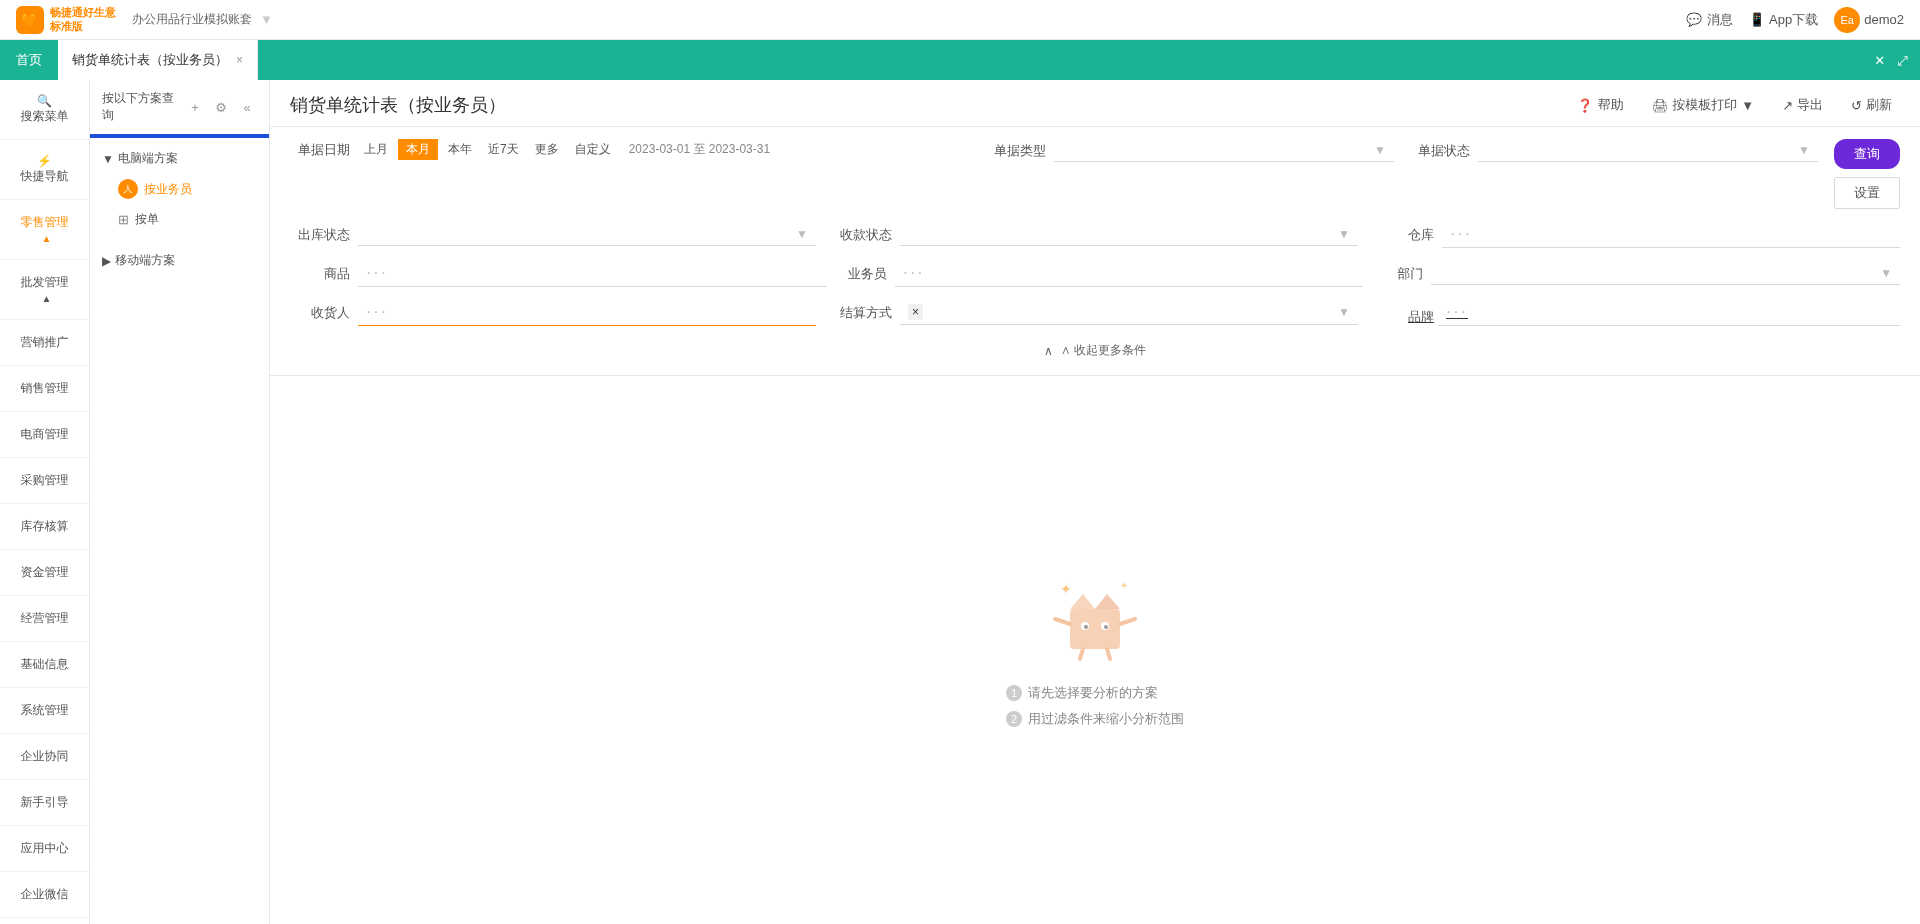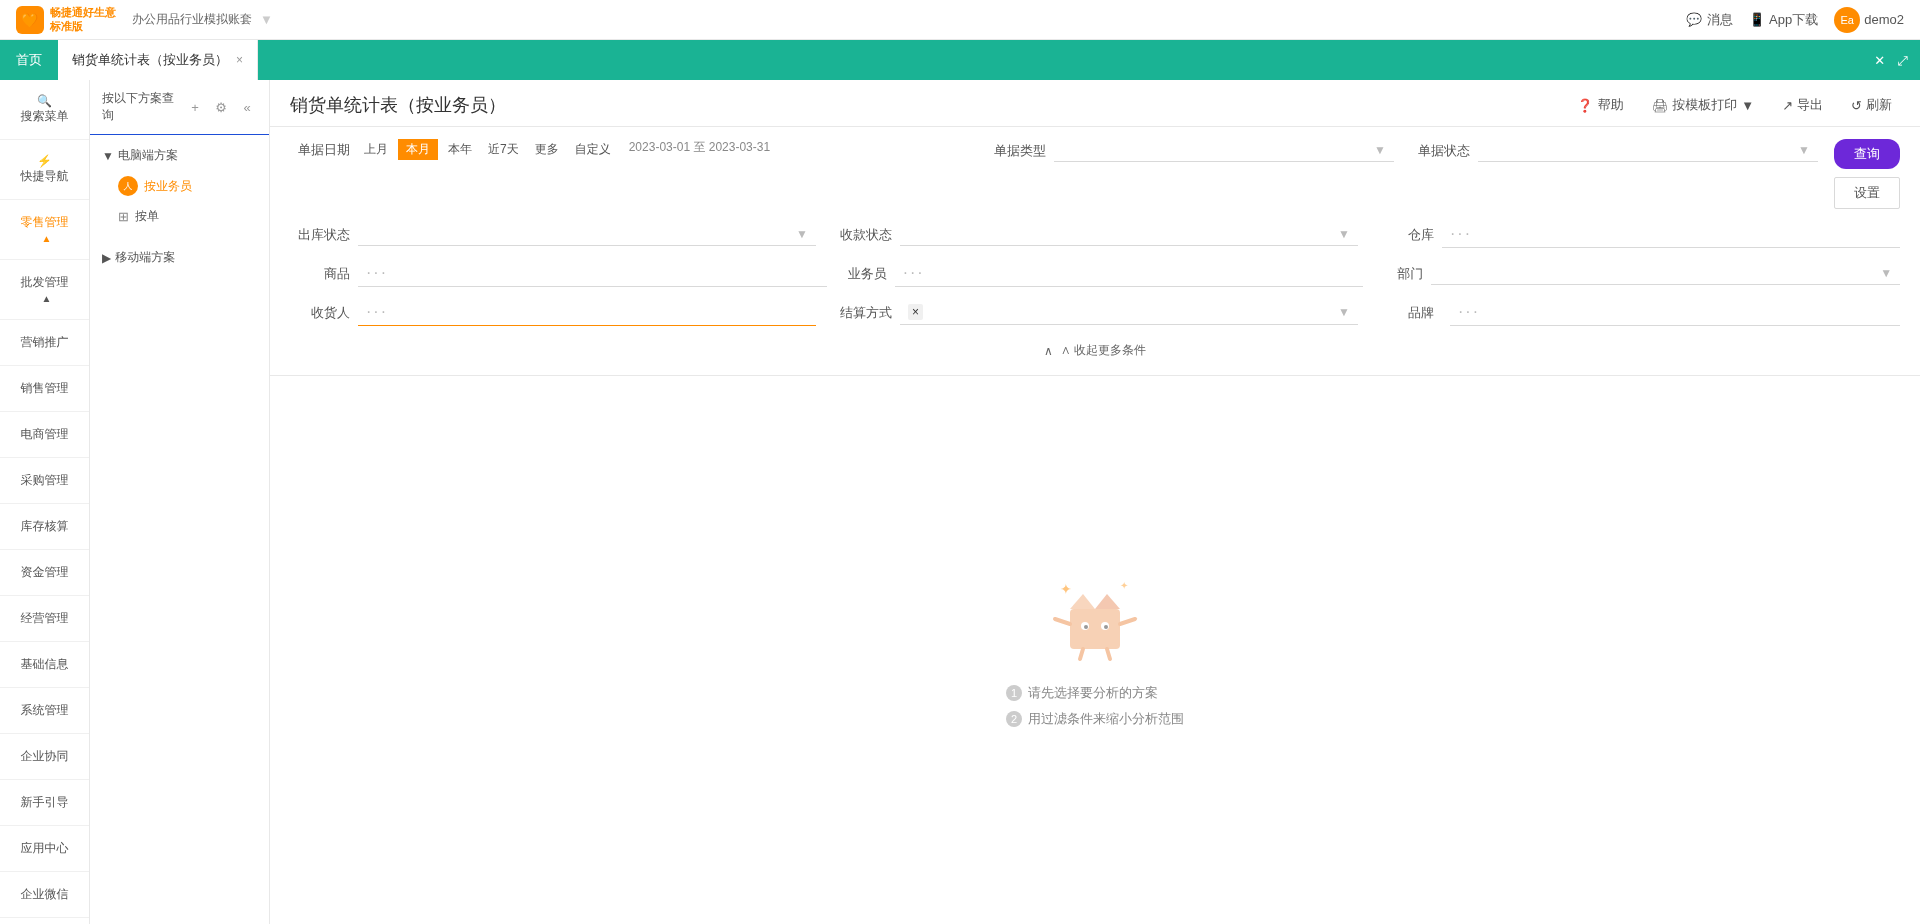--- a/index.html
+++ b/index.html
@@ -31,21 +31,21 @@
     .sidebar { width: 90px; background: white; border-right: 1px solid #e8e8e8; display: flex; flex-direction: column; flex-shrink: 0; overflow-y: auto; }
     .sidebar-item { padding: 14px 8px; text-align: center; cursor: pointer; font-size: 12px; color: #555; border-bottom: 1px solid #f0f0f0; position: relative; }
     .sidebar-item.active { color: #ff8c00; }
     .sidebar-item .expand-arrow { font-size: 10px; margin-left: 4px; }
 
     
     .content-area { flex: 1; display: flex; overflow: hidden; }
 
     
     .scheme-panel { width: 180px; background: white; border-right: 1px solid #e8e8e8; flex-shrink: 0; overflow-y: auto; }
-    .scheme-panel-header { padding: 10px 12px; display: flex; align-items: center; justify-content: space-between; font-size: 12px; color: #555; border-bottom: 1px solid #1d4ed8; }
+    .scheme-panel-header { padding: 10px 12px; display: flex; align-items: center; justify-content: space-between; font-size: 12px; color: #555; border-bottom: 4px solid #1d4ed8; }
     .scheme-panel-actions { display: flex; gap: 6px; align-items: center; }
     .scheme-action-btn { width: 20px; height: 20px; border-radius: 50%; display: flex; align-items: center; justify-content: center; cursor: pointer; font-size: 13px; color: #999; }
     .scheme-group { padding: 6px 0; }
     .scheme-group-header { padding: 6px 12px; font-size: 12px; color: #555; display: flex; align-items: center; gap: 4px; cursor: pointer; }
     .scheme-group-item { padding: 6px 12px 6px 28px; font-size: 12px; color: #555; cursor: pointer; display: flex; align-items: center; gap: 6px; }
     .scheme-group-item.active { color: #ff8c00; }
     .item-icon-wrap { width: 20px; height: 20px; border-radius: 50%; background: #ff8c00; display: flex; align-items: center; justify-content: center; color: white; font-size: 10px; }
     .item-icon-plain { font-size: 13px; color: #888; }
 
     
@@ -250,21 +250,21 @@
             <span>刷新</span>
           </div>
         </div>
       </div>
 
       <div class="filter-area">
 
         <div style="display:flex; gap:16px; align-items:flex-start; margin-bottom:12px;">
           <div style="display:flex; align-items:center; gap:8px; flex:2.5;">
             <span class="filter-label">单据日期</span>
-            <div style="display:flex; align-items:flex-start; gap:0; flex:1;">
+            <div style="display:flex; align-items:center; gap:0; flex:1;">
               <div class="date-tabs">
                 <span class="date-tab">上月</span>
                 <span class="date-tab active">本月</span>
                 <span class="date-tab">本年</span>
                 <span class="date-tab">近7天</span>
                 <span class="date-tab">更多</span>
                 <span class="date-tab">自定义</span>
               </div>
               <span class="date-range">2023-03-01 至 2023-03-31</span>
             </div>
@@ -343,21 +343,21 @@
           </div>
           <div style="display:flex; align-items:center; gap:8px; flex:1;">
             <span class="filter-label">结算方式</span>
             <div class="filter-input">
               <span class="clear-tag">
                 <span>×</span>
               </span>
               <span class="chevron">▼</span>
             </div>
           </div>
-          <div style="display:flex; align-items:center; gap:16px; flex:1;">
+          <div style="display:flex; align-items:flex-end; gap:4px; flex:1;text-decoration:underline;">
             <span class="filter-label">品牌</span>
             <div class="filter-input">
               <span class="dots">···</span>
             </div>
           </div>
         </div>
 
         <div style="display:flex; justify-content:center; padding-top:4px;">
           <div class="collapse-btn">
             <span>∧</span>

